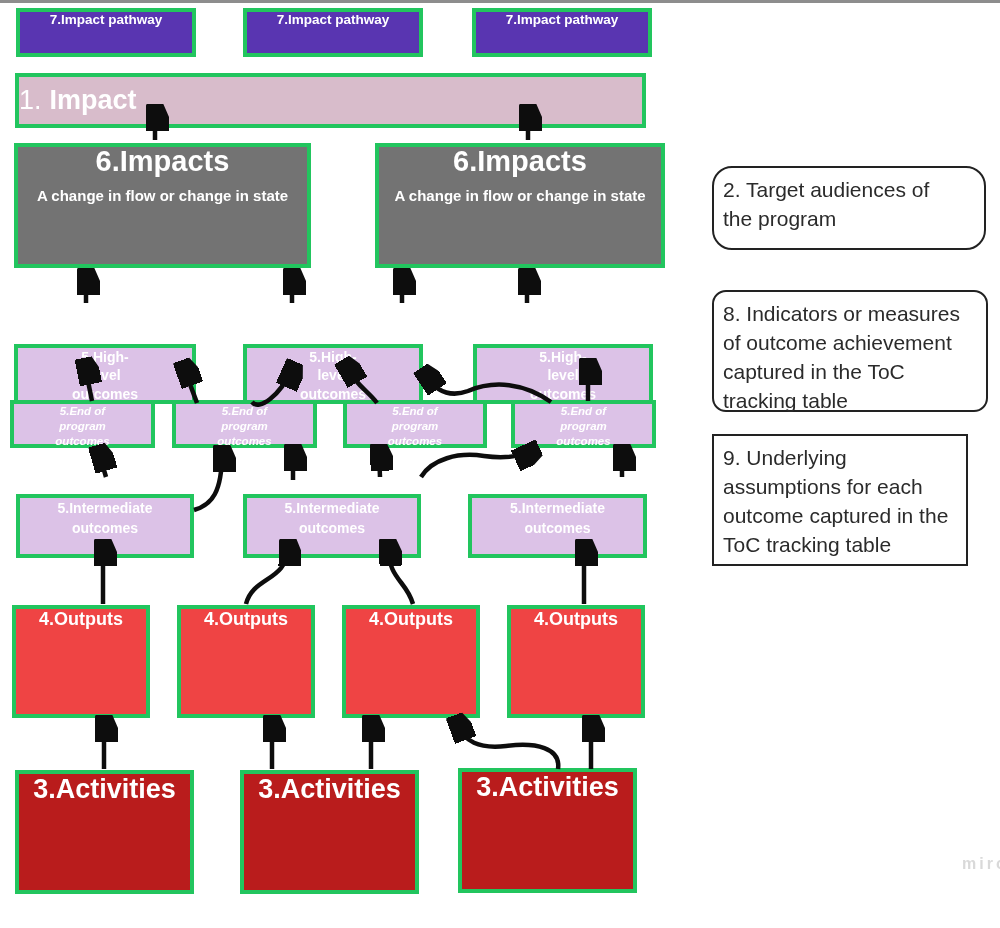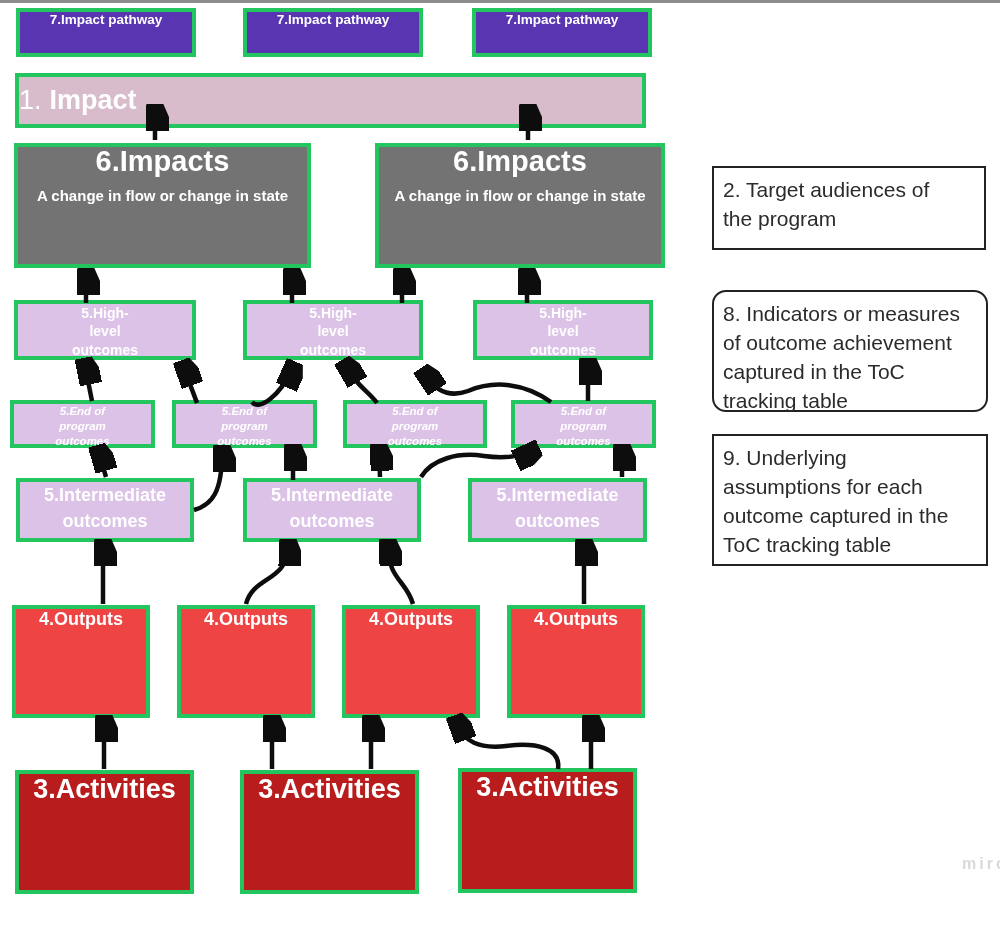--- a/index.html
+++ b/index.html
@@ -15,23 +15,23 @@
     display:flex;flex-direction:column;align-items:center;
     z-index:1;
   }
   .n-path{background:#5935b1;font-size:13.5px;}
   .n-purpose{background:#d8bccb;font-size:27px;flex-direction:row;gap:8px;}
   .n-purpose .num{font-weight:400;}
   .n-impacts{background:#737373;}
   .n-impacts .t1{font-size:29px;line-height:1;margin-bottom:11px;}
   .n-impacts .t2{font-size:15px;}
   .n-lilac{background:#dcc2e7;}
-  .sz-hl{font-size:14px;line-height:1.32;}
+  .sz-hl{font-size:14px;line-height:1.32;margin-top:44px;}
   .sz-eop{font-size:11.5px;line-height:1.3;font-style:italic;}
-  .sz-int{font-size:18px;line-height:1.45;}
+  .sz-int{font-size:14px;line-height:1.45;margin-top:16px;}
   .n-out{background:#ef4444;font-size:18px;}
   .n-act{background:#b91c1c;font-size:27px;}
   
   .note{
     position:absolute;box-sizing:border-box;border:2px solid #222222;background:#ffffff;
     color:#2b2b2b;font-size:21px;line-height:1.38;white-space:pre-line;
     padding:8px 9px;z-index:1;
   }
   
   svg.arrows{position:absolute;left:0;top:0;z-index:2;pointer-events:none;}
@@ -137,27 +137,27 @@
   <div class="node n-act" style="left:15px;top:770px;width:179px;height:124px;">
       <span>3.Activities</span>
     </div>
   <div class="node n-act" style="left:240px;top:770px;width:179px;height:124px;">
       <span>3.Activities</span>
     </div>
   <div class="node n-act" style="left:458px;top:768px;width:179px;height:125px;">
       <span>3.Activities</span>
     </div>
 
-  <div class="note" style="left:712px;top:166px;width:274px;height:84px;">2. Target audiences of
+  <div class="note" style="left:712px;top:166px;width:274px;height:84px;border-radius:20px;">2. Target audiences of
 the program</div>
   <div class="note" style="left:712px;top:290px;width:276px;height:122px;border-radius:14px;">8. Indicators or measures
 of outcome achievement
 captured in the ToC
 tracking table</div>
-  <div class="note" style="left:712px;top:434px;width:276px;height:132px;">9. Underlying
+  <div class="note" style="left:712px;top:434px;width:256px;height:132px;">9. Underlying
 assumptions for each
 outcome captured in the
 ToC tracking table</div>
 
   <svg class="arrows" width="1000" height="928" viewBox="0 0 1000 928">
     <defs>
       <marker id="ah" markerWidth="6" markerHeight="5" refX="4.2" refY="2" orient="auto" markerUnits="strokeWidth">
         <path d="M0,0 L4.6,2 L0,4 z" stroke="none" fill="#0d0d0d"></path>
       </marker>
     </defs>

